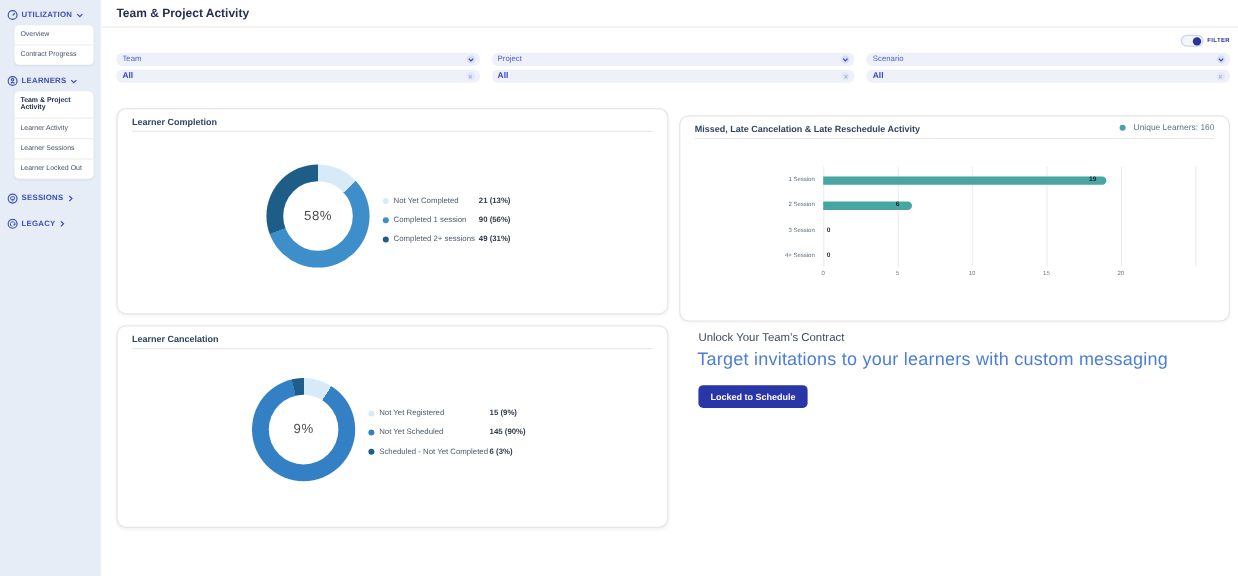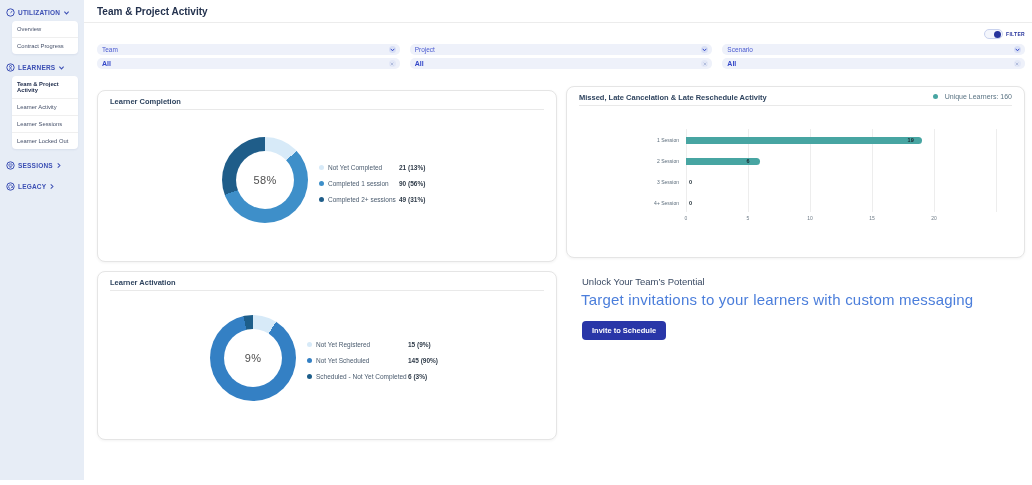--- a/index.html
+++ b/index.html
@@ -37,21 +37,21 @@
   .dd-label { font-size:6.5px; color:#4a5ad0; }
   .dd-value { font-size:7px; font-weight:bold; color:#3347c8; }
   .mini-circle { width:7px; height:7px; border-radius:50%; display:flex; align-items:center; justify-content:center; flex:none; }
   .mini-circle.chev { background:#d8dff5; }
   .mini-circle.clear { background:#e3e8f7; }
 
   
   .card { position:absolute; background:#fff; border:1px solid #e5e5e5; border-radius:8px;
           box-shadow:0 1px 3px rgba(0,0,0,.05); }
   .card-completion { left:97px; top:90px; width:460px; height:172px; }
-  .card-missed     { left:566px; top:86px; width:459px; height:172px; }
+  .card-missed     { left:566px; top:96px; width:459px; height:172px; }
   .card-activation { left:97px; top:271px; width:460px; height:169px; }
   .card-title { position:absolute; left:12px; top:6px; font-size:7.5px; font-weight:bold; color:#2f445f; }
   .card-divider { position:absolute; left:12px; right:12px; top:18px; border-top:1px solid #e9e9e9; }
 
   
   .donut { position:absolute; width:86px; height:86px; border-radius:50%; }
   .donut .hole { position:absolute; left:14px; top:14px; width:58px; height:58px; border-radius:50%; background:#fff;
                  display:flex; align-items:center; justify-content:center; }
   .donut .center-label { font-size:11px; color:#4f4f4f; letter-spacing:.4px; }
   .card-completion .donut { left:124px; top:46px; }
@@ -282,21 +282,21 @@
       <span class="xtick" style="left:0;">0</span>
       <span class="xtick" style="left:62px;">5</span>
       <span class="xtick" style="left:124px;">10</span>
       <span class="xtick" style="left:186px;">15</span>
       <span class="xtick" style="left:248px;">20</span>
     </div>
   </div>
 </section>
 
 <section class="card card-activation">
-  <div class="card-title">Learner Activation</div>
+  <div class="card-title">Learner Cancelation</div>
   <div class="card-divider"></div>
   <div class="donut" style="background: conic-gradient(rgb(215, 234, 248) 0deg, rgb(215, 234, 248) 32.5301deg, rgb(52, 128, 196) 32.5301deg, rgb(52, 128, 196) 346.988deg, rgb(29, 94, 138) 346.988deg, rgb(29, 94, 138) 360deg);">
     <div class="hole">
       <span class="center-label">9%</span>
     </div>
   </div>
   <div class="legend">
     <div class="legend-row">
       <span class="legend-dot" style="background: rgb(215, 234, 248);"></span>
       <span class="legend-label">Not Yet Registered</span>
@@ -308,15 +308,15 @@
       <span class="legend-value">145 (90%)</span>
     </div>
     <div class="legend-row">
       <span class="legend-dot" style="background: rgb(29, 94, 138);"></span>
       <span class="legend-label">Scheduled - Not Yet Completed</span>
       <span class="legend-value">6 (3%)</span>
     </div>
   </div>
 </section>
 
-<div class="promo-eyebrow">Unlock Your Team’s Potential</div>
+<div class="promo-eyebrow">Unlock Your Team’s Contract</div>
 <div class="promo-headline">Target invitations to your learners with custom messaging</div>
-<button class="promo-button">Invite to Schedule</button>
+<button class="promo-button">Locked to Schedule</button>
 
 </body></html>

